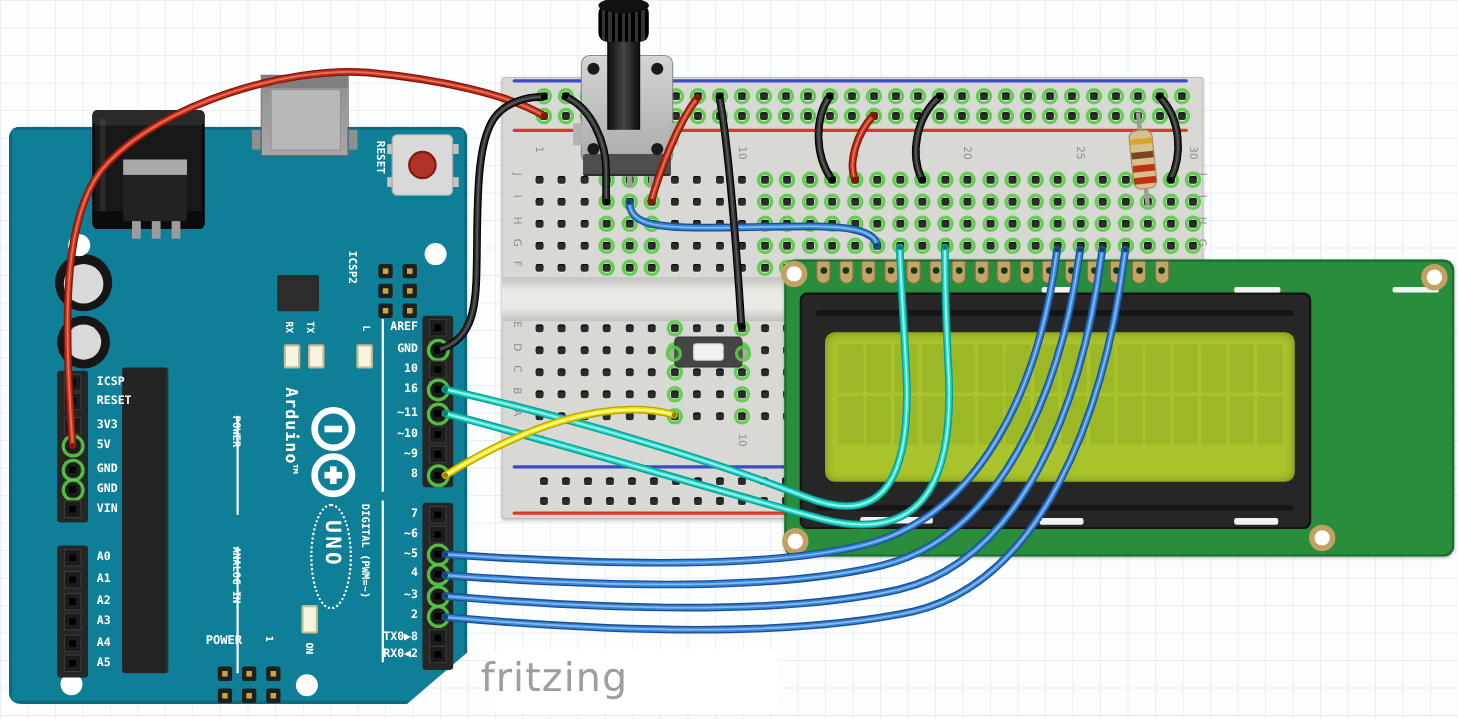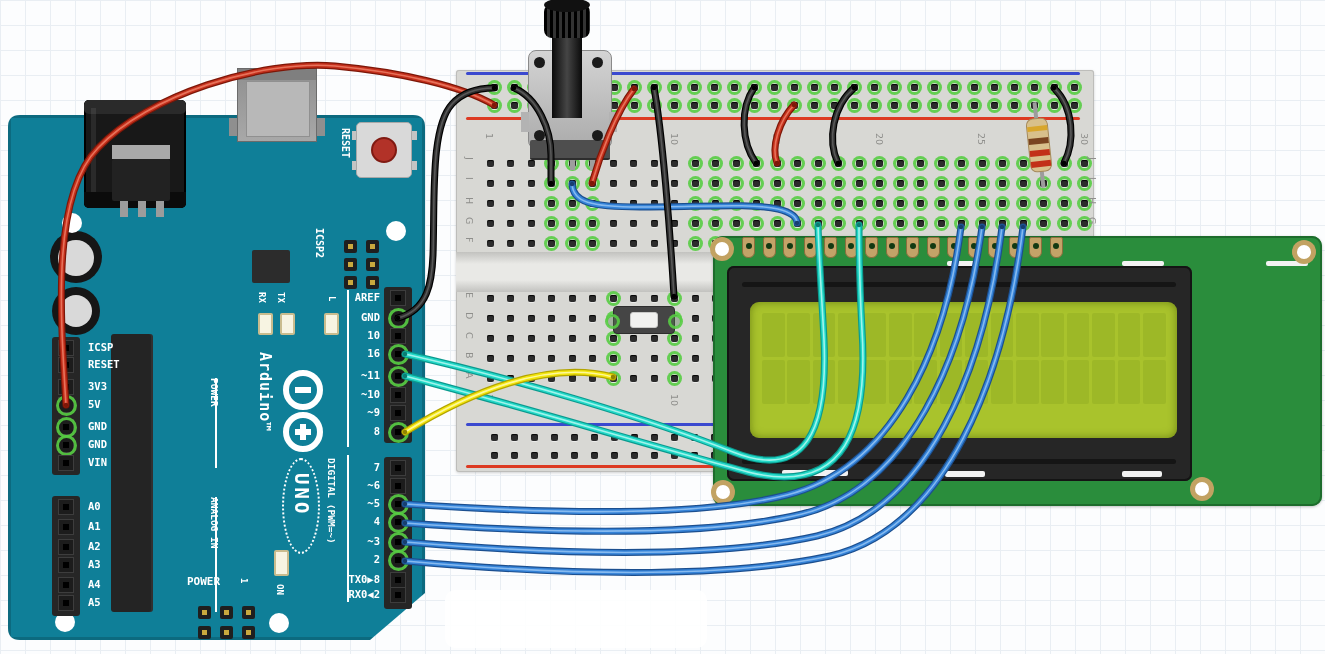--- a/index.html
+++ b/index.html
@@ -83,20 +83,21 @@
   .w-blue .casing{stroke:#1c4f8f}.w-blue .core{stroke:#3583d8}.w-blue .sheen{stroke:#8fc0f2}
   .w-cyan .casing{stroke:#0b9a8e}.w-cyan .core{stroke:#23d8c8}.w-cyan .sheen{stroke:#aef7ee}
   .w-yellow .casing{stroke:#b3a400}.w-yellow .core{stroke:#f2e50c}.w-yellow .sheen{stroke:#fffbaa}
 </style>
 </head>
 <body>
 
 <div id="stage">
 
   <div class="abs" id="wm-patch"></div>
+  <div class="abs" id="watermark">fritzing</div>
 
   <div class="abs" id="breadboard">
     <div class="abs" id="bb-groove"></div>
     <div class="railline" style="top:2px;background:#3b49cf;"></div>
     <div class="railline" style="top:47px;background:#dd3a22;"></div>
     <div class="railline" style="top:353px;background:#3b49cf;"></div>
     <div class="railline" style="top:395px;background:#dd3a22;"></div>
   <div class="gring" style="position: absolute; left: 30.5px; top: 9.5px;"></div>
       <div class="gring" style="position: absolute; left: 50.5px; top: 9.5px;"></div>
       <div class="gring" style="position: absolute; left: 70.5px; top: 9.5px;"></div>

